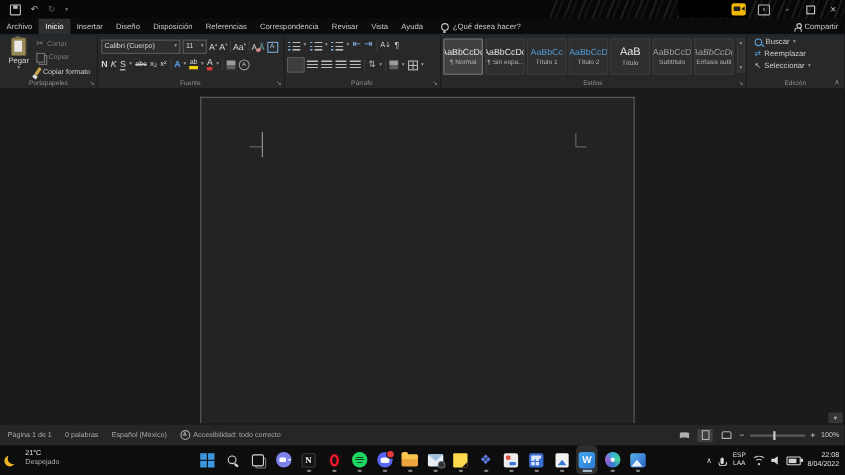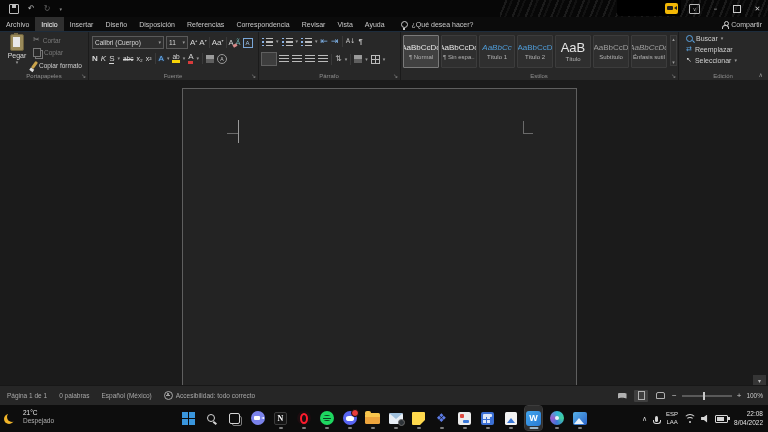--- a/index.html
+++ b/index.html
@@ -386,29 +386,29 @@
       <div class="stwrap">
         <div class="stcard sel">
           <div class="stprev" style="color: rgb(230, 230, 230);">AaBbCcDd</div>
           <div class="stlab">¶ Normal</div>
         </div>
         <div class="stcard">
           <div class="stprev" style="color: rgb(230, 230, 230);">AaBbCcDd</div>
           <div class="stlab">¶ Sin espa...</div>
         </div>
         <div class="stcard">
-          <div class="stprev" style="color: rgb(79, 156, 216); font-style: italic;">AaBbCc</div>
+          <div class="stprev" style="color: rgb(79, 156, 216);">AaBbCc</div>
           <div class="stlab">Título 1</div>
         </div>
         <div class="stcard">
           <div class="stprev" style="color: rgb(79, 156, 216);">AaBbCcD</div>
           <div class="stlab">Título 2</div>
         </div>
         <div class="stcard">
-          <div class="stprev" style="color: rgb(230, 230, 230); font-size: 13px;">AaB</div>
+          <div class="stprev" style="color: rgb(230, 230, 230); font-size: 10px;">AaB</div>
           <div class="stlab">Título</div>
         </div>
         <div class="stcard">
           <div class="stprev" style="color: rgb(159, 159, 159);">AaBbCcD</div>
           <div class="stlab">Subtítulo</div>
         </div>
         <div class="stcard">
           <div class="stprev" style="color: rgb(159, 159, 159); font-style: italic;">AaBbCcDd</div>
           <div class="stlab">Énfasis sutil</div>
         </div>

